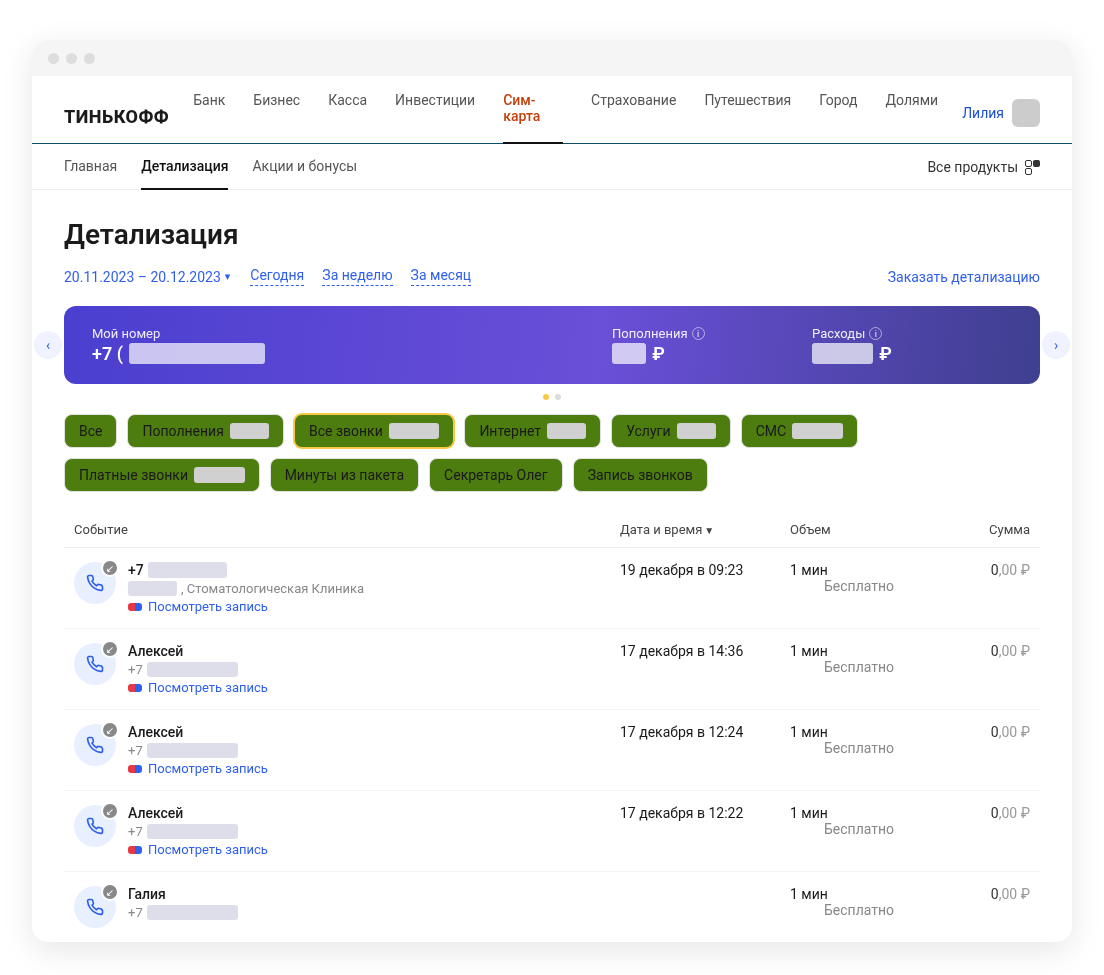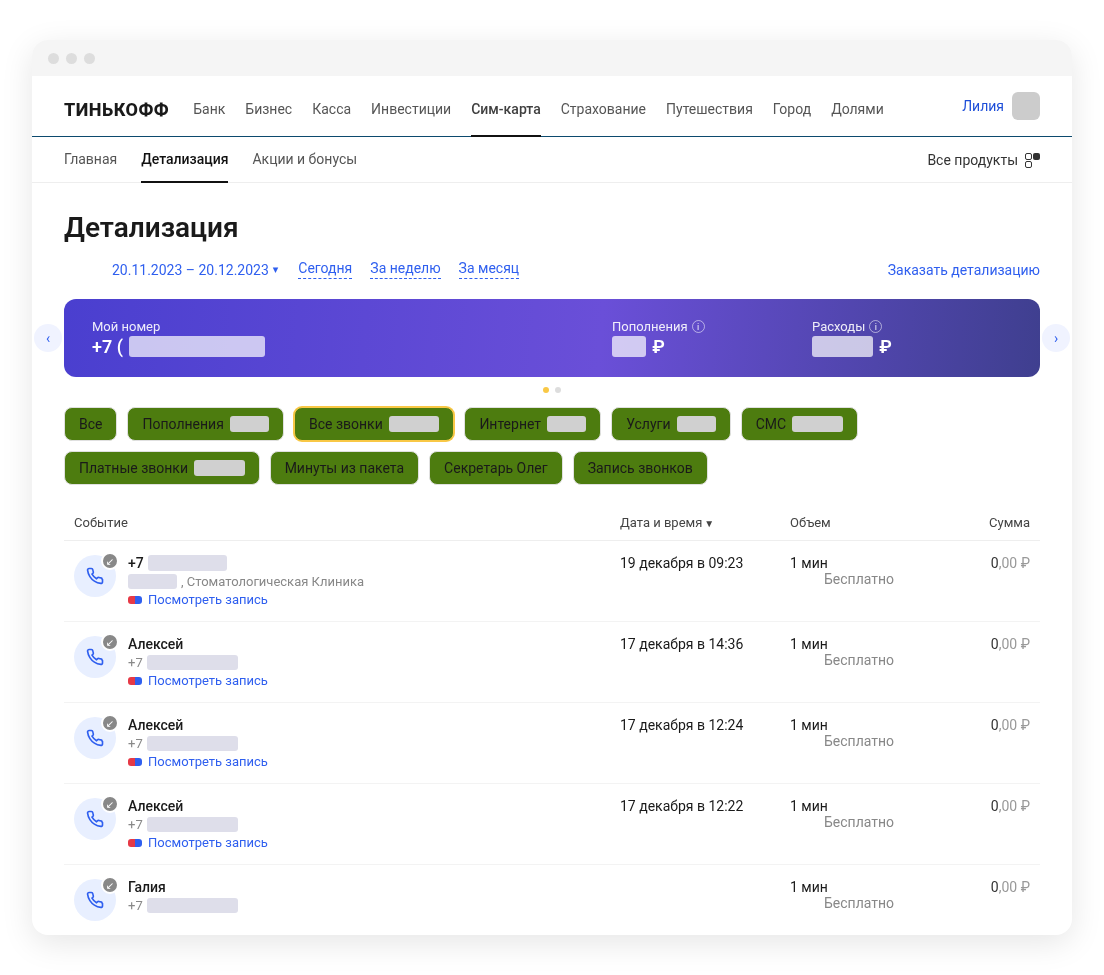--- a/index.html
+++ b/index.html
@@ -38,33 +38,33 @@
     border-bottom: 1px solid #0c4a6e;
     gap: 24px;
   }
   .logo {
     font-weight: 800;
     font-size: 18px;
     letter-spacing: 0.5px;
   }
   .mainnav {
     display: flex;
-    gap: 20px;
+    gap: 28px;
     flex: 1;
   }
   .mainnav a {
     color: #555;
     text-decoration: none;
     font-size: 14px;
     padding-bottom: 18px;
     margin-bottom: -17px;
     border-bottom: 2px solid transparent;
   }
   .mainnav a.active {
-    color: #404040;
+    color: #c2410c;
     border-bottom-color: #111;
     font-weight: 500;
   }
   .userblock {
     display: flex;
     align-items: center;
     gap: 8px;
     color: #1d4ed8;
   }
   .avatar {
@@ -109,21 +109,20 @@
   .gridicon::before { width:5px; height:5px; top:1px; left:1px; box-shadow: 8px 0 0 -1.5px #333, 8px 0 0 0 #333; }
   .gridicon::after { width:5px; height:5px; top:9px; left:1px; }
 
   .content { padding: 28px 32px 0; }
   .pagetitle { font-size: 28px; font-weight: 600; margin-bottom: 16px; }
   .rangerow {
     display: flex;
     align-items: center;
     gap: 20px;
     margin-bottom: 20px;
-    margin-left: 48px;
   }
   .rangerow .link {
     color: #2f5fef;
     border-bottom: 1px dashed #2f5fef;
     cursor: pointer;
     padding-bottom: 2px;
   }
   .rangerow .range {
     color: #2f5fef;
     cursor: pointer;

